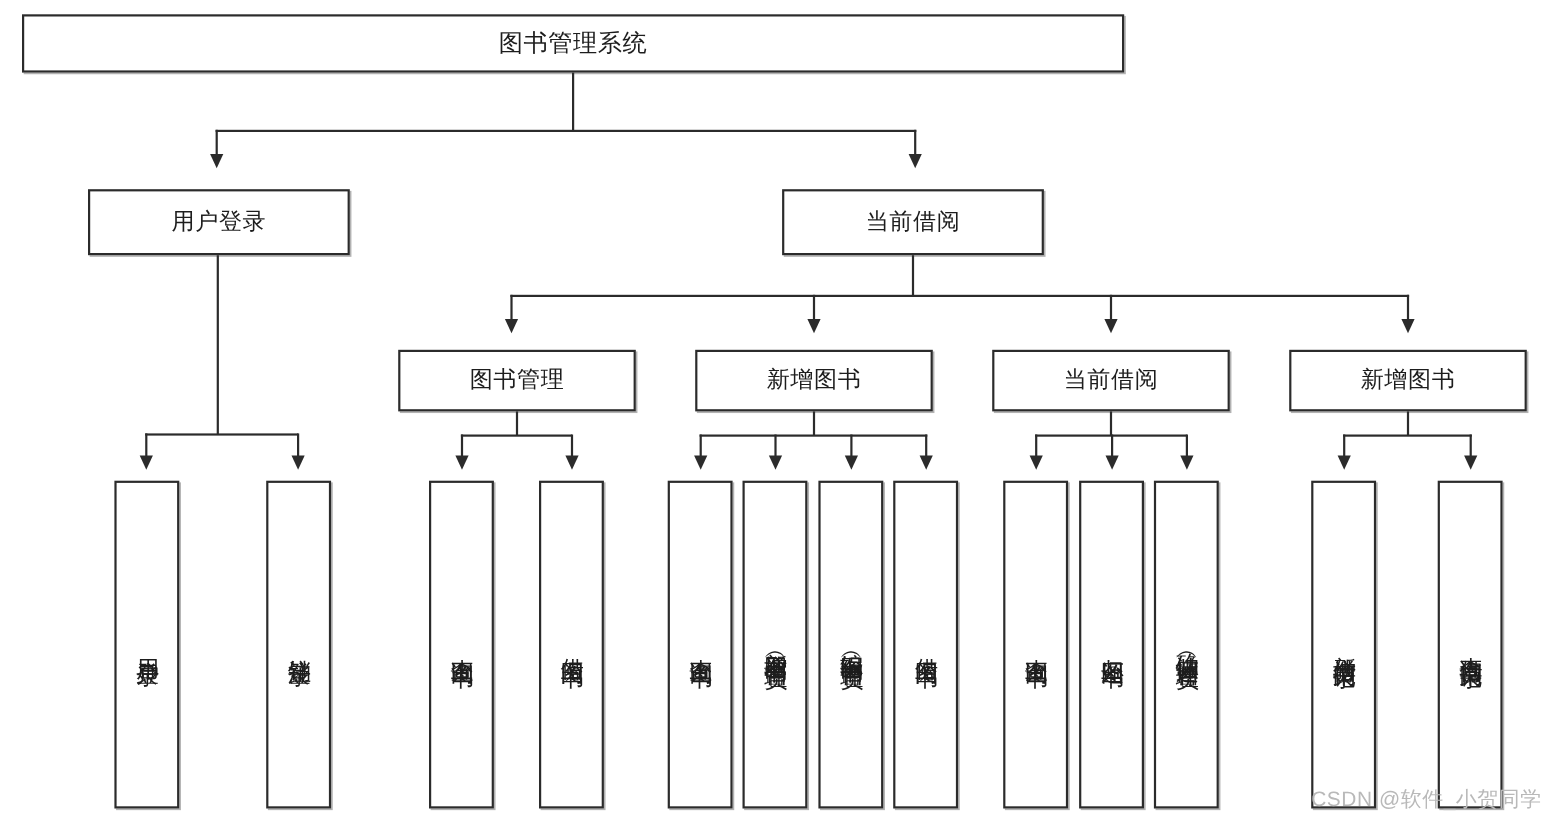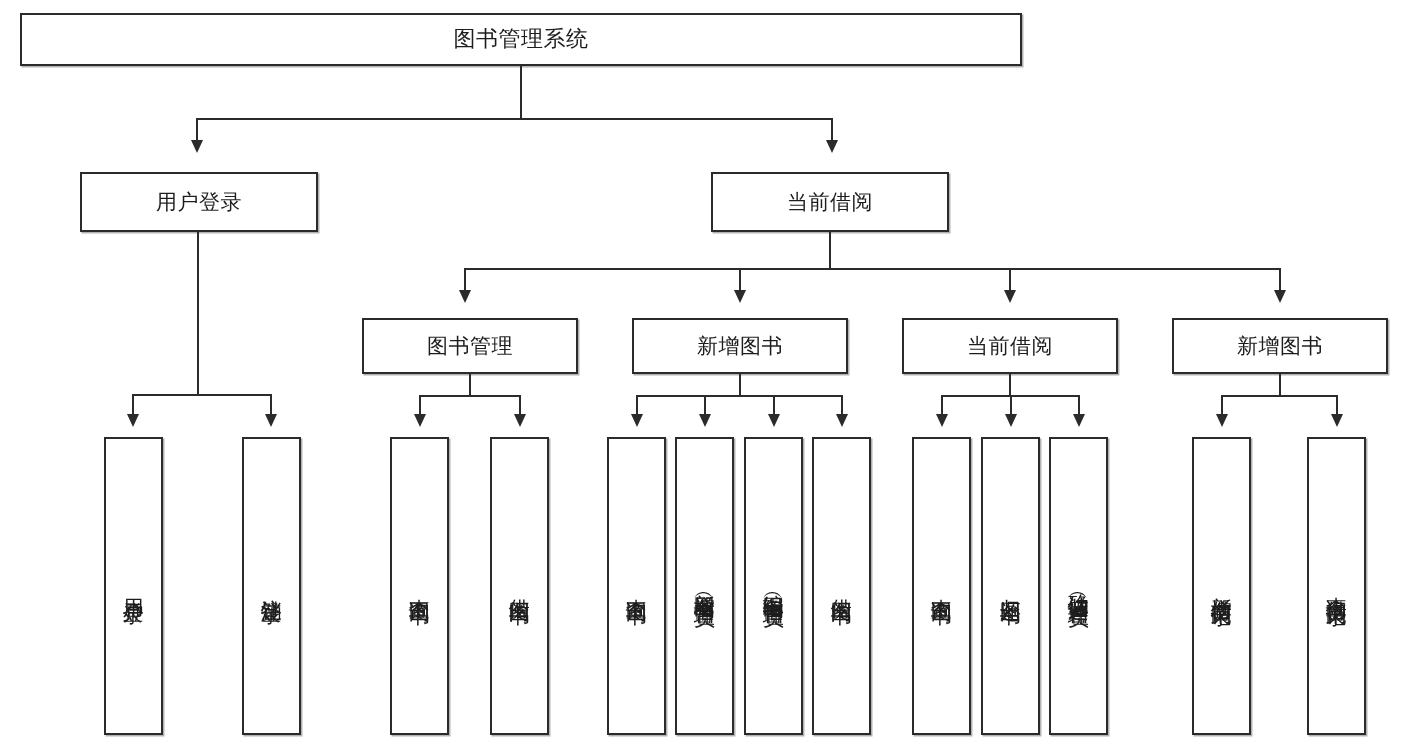--- a/index.html
+++ b/index.html
@@ -213,14 +213,15 @@
     <span class="vlabel">确认归还（管理员）</span>
   </div>
 
   <div class="leaf" style="left:1192px; top:437px; width:59px; height:298px;">
     <span class="vlabel">新增借阅记录</span>
   </div>
   <div class="leaf" style="left:1307px; top:437px; width:59px; height:298px;">
     <span class="vlabel">查询借阅记录</span>
   </div>
 
+  <div id="watermark" style="left:1192px; top:714px;">CSDN @软件_小贺同学</div>
 
 </div>
 
 </body></html>

